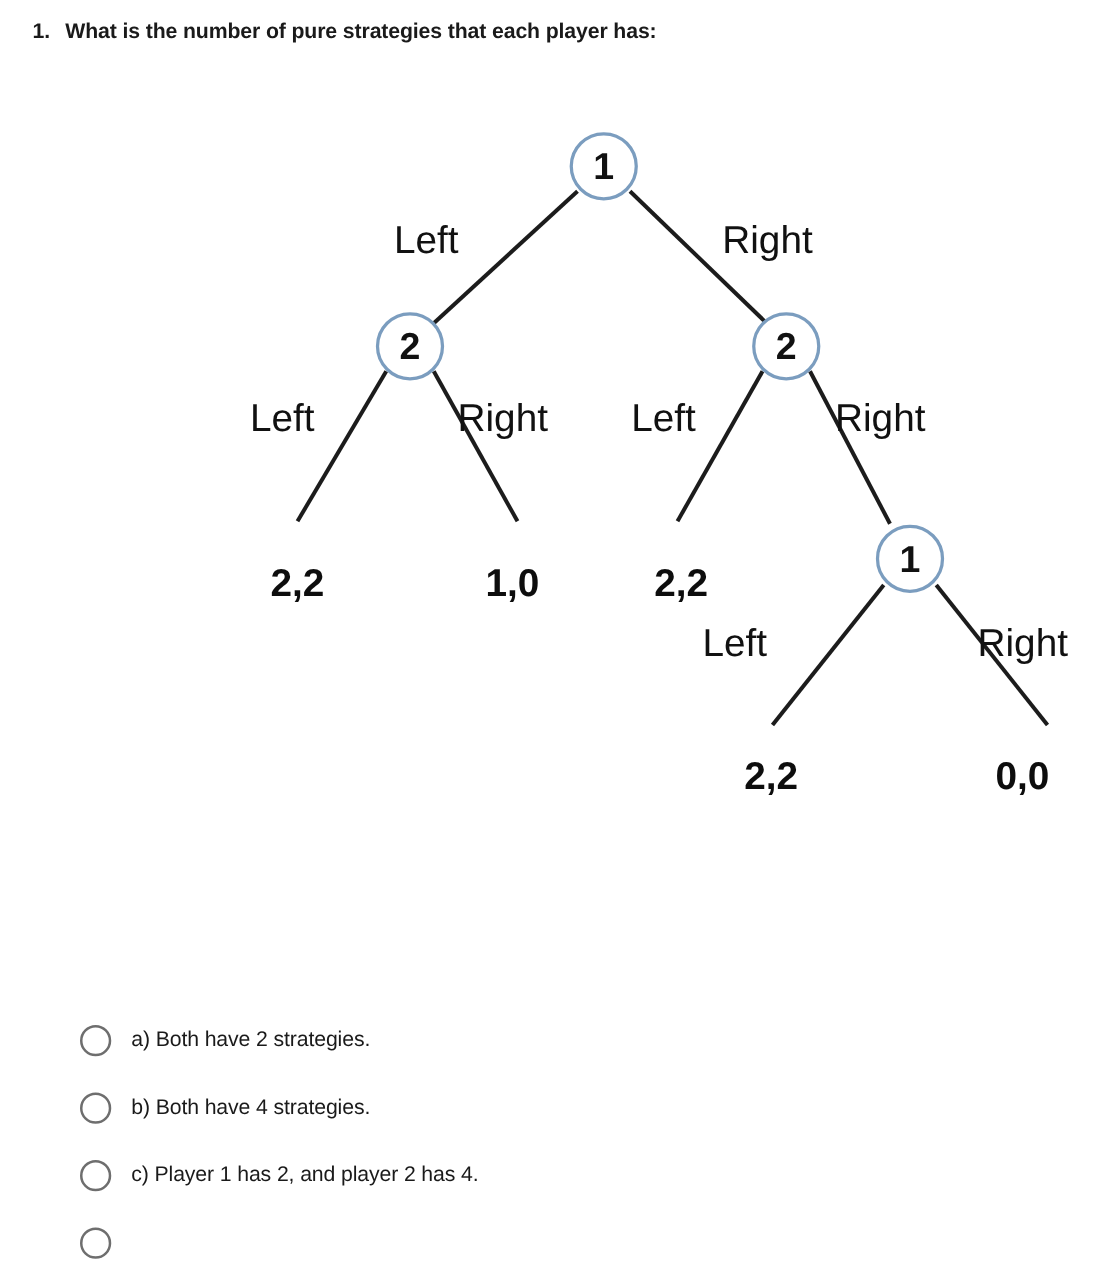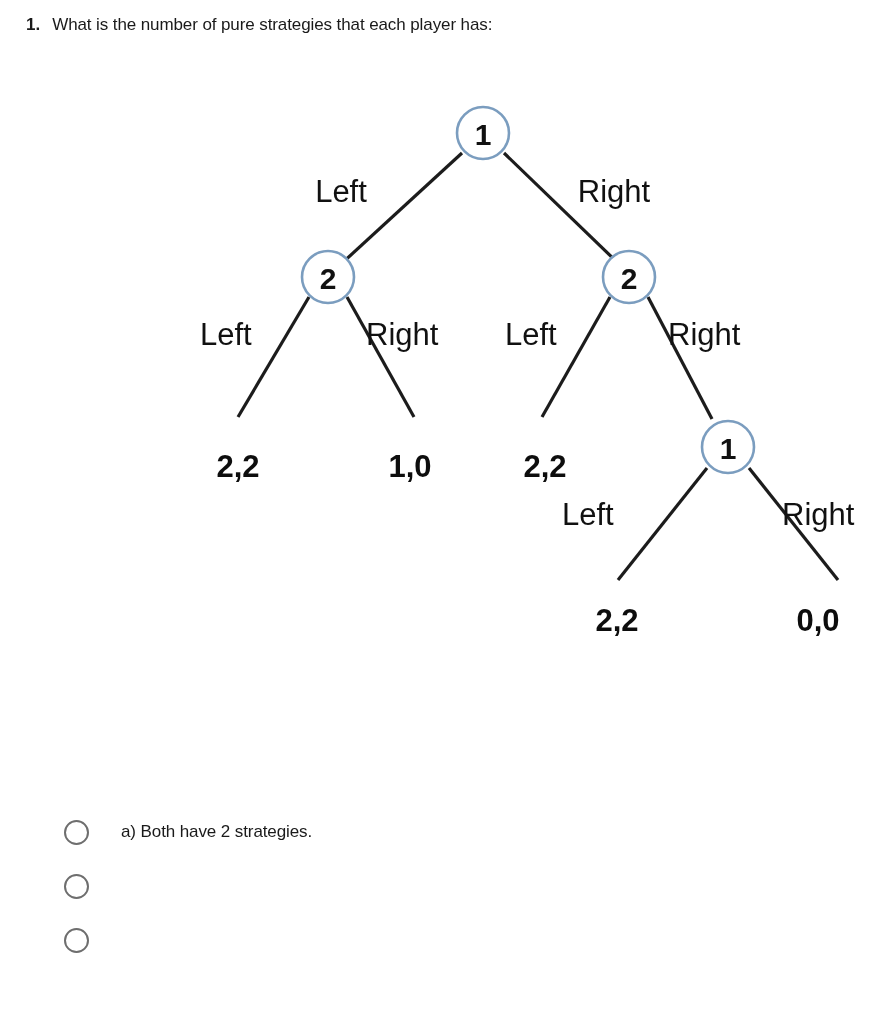--- a/index.html
+++ b/index.html
@@ -28,21 +28,21 @@
   }
   .question-number {
     font-size: 17px;
     font-weight: bold;
     color: #1a1a1a;
     line-height: 22px;
     flex: 0 0 auto;
   }
   .question-text {
     font-size: 17px;
-    font-weight: normal;
+    font-weight: bold;
     color: #1a1a1a;
     line-height: 22px;
     letter-spacing: -0.1px;
   }
 
   
   .figure {
     position: absolute;
     left: 0;
     top: 85px;
@@ -90,21 +90,21 @@
   
   .options {
     position: absolute;
     left: 0;
     top: 805px;
     width: 895px;
   }
   .option-row {
     display: flex;
     align-items: center;
-    gap: 32px;
+    gap: 16px;
     height: 54px;
     padding-left: 64px;
   }
   .radio {
     flex: 0 0 auto;
     width: 25px;
     height: 25px;
     border-radius: 50%;
     border: 2.6px solid #6e6e6e;
     background: #ffffff;
@@ -181,22 +181,27 @@
   </svg>
 </div>
 
 <div class="options">
 
   <div class="option-row">
     <span class="radio"></span>
     <span class="option-label">a) Both have 2 strategies.</span>
   </div>
 
-
-  <div class="option-row">
-    <span class="radio"></span>
+  <div class="option-row">
+    <span class="radio"></span>
+    <span class="option-label">b) Both have 4 strategies.</span>
+  </div>
+
+  <div class="option-row">
+    <span class="radio"></span>
+    <span class="option-label">c) Player 1 has 2, and player 2 has 4.</span>
   </div>
 
   <div class="option-row">
     <span class="radio"></span>
   </div>
 
 </div>
 
 </body></html>

